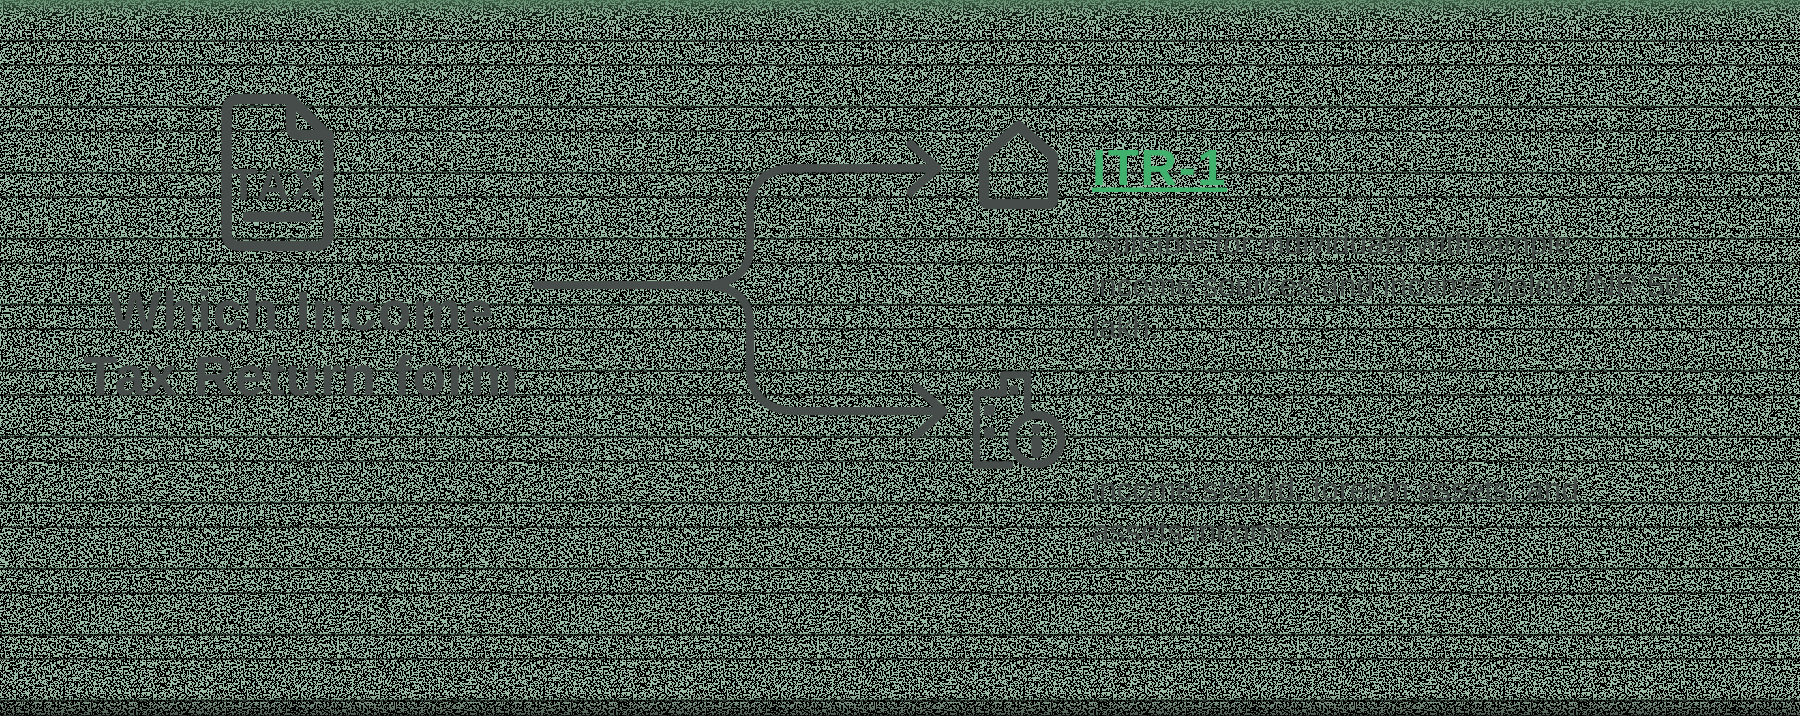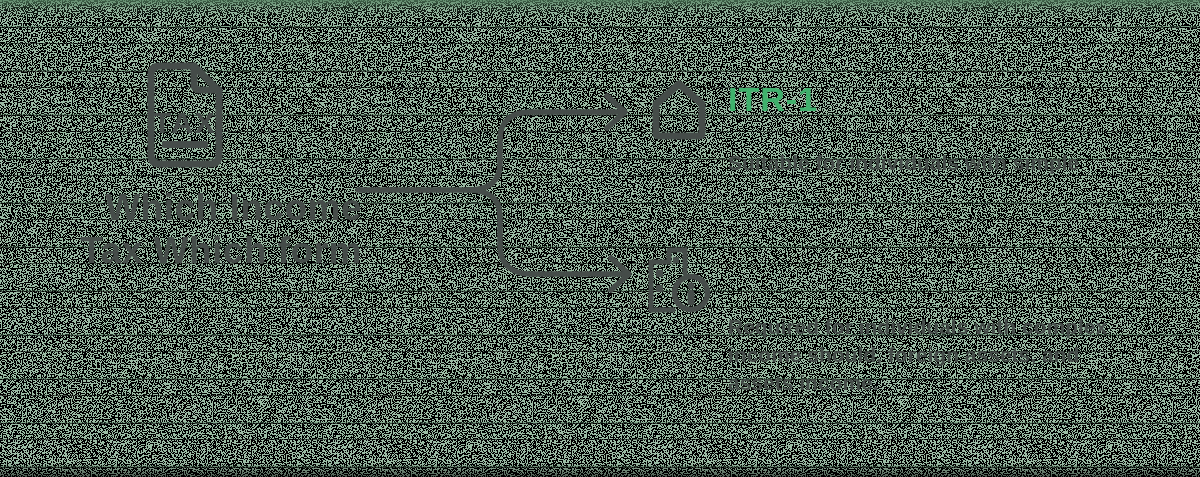--- a/index.html
+++ b/index.html
@@ -29,27 +29,27 @@
         rgba(0,0,0,0.55)     43px, rgba(0,0,0,0.55)     44px);
   }
   .layer{position:absolute;inset:0;}
   .abs{position:absolute;}
   .icon-svg path, .icon-svg circle, .icon-svg line, .flow-svg path{
     fill:none;stroke:var(--ink);stroke-linecap:round;stroke-linejoin:round;
   }
   .icon-svg .fill{fill:var(--ink);stroke:none;}
   .icon-svg text{fill:var(--ink);font-family:"Liberation Sans",sans-serif;font-weight:700;}
   .title{
-    left:40px;top:186px;width:322px;text-align:right;
+    left:40px;top:186px;width:322px;text-align:center;
     color:var(--ink);font-size:37px;font-weight:700;line-height:43px;letter-spacing:0.5px;
   }
   .itr-heading{font-size:34px;font-weight:700;letter-spacing:1px;line-height:38px;}
-  .itr1-heading{left:728px;top:80px;color:var(--itr1-accent);}
+  .itr1-heading{left:728px;top:93px;color:var(--itr1-accent);text-decoration:underline;}
   .itr2-heading{left:728px;top:259px;color:var(--itr2-accent);}
-  .desc{color:var(--ink);font-size:21px;font-weight:700;line-height:28px;white-space:nowrap;}
+  .desc{color:var(--ink);font-size:21px;font-weight:400;line-height:28px;white-space:nowrap;}
   .desc-itr1{left:728px;top:149px;}
   .desc-itr2{left:728px;top:313px;}
 </style>
 </head>
 <body>
 
 <div class="stage">
 
   <svg class="noise-svg" width="1200" height="477" aria-hidden="true">
     <defs>
@@ -73,48 +73,49 @@
 
     <svg class="abs icon-svg" style="left:144px;top:60px;" width="82" height="110" viewBox="0 0 82 110">
       <path d="M50,6 H16 Q7,6 7,15 V95 Q7,104 16,104 H66 Q75,104 75,95 V31 Z" stroke-width="7"></path>
       <path d="M50,6 V24 Q50,30 56,30 H75" stroke-width="7"></path>
       <text x="41" y="73" text-anchor="middle" font-size="30" letter-spacing="2">TAX</text>
       <rect class="fill" x="18" y="81" width="46" height="7" rx="2"></rect>
     </svg>
 
     <div class="abs title">
       <div>Which Income</div>
-      <div>Tax Which form</div>
+      <div>Tax Return form</div>
     </div>
 
     <svg class="abs flow-svg" style="left:0;top:0;" width="1200" height="477" viewBox="0 0 1200 477">
       <path d="M358,190 H468 C489,190 500,181 500,164 V139 C500,122 511,112 530,112 H624" stroke-width="5.5"></path>
       <path d="M607,96 L625,112 L607,128" stroke-width="5.5"></path>
       <path d="M468,190 C489,190 500,199 500,216 V246 C500,263 511,274 530,274 H628" stroke-width="5.5"></path>
       <path d="M611,258 L629,274 L611,290" stroke-width="5.5"></path>
     </svg>
 
     <svg class="abs icon-svg" style="left:648px;top:78px;" width="62" height="64" viewBox="0 0 62 64">
       <path d="M8,55 V26 L31,6 L54,26 V55 Q54,58 51,58 H11 Q8,58 8,55 Z" stroke-width="7"></path>
     </svg>
     <div class="abs itr-heading itr1-heading">ITR-1</div>
     <div class="abs desc desc-itr1">
       <div>Suitable for individuals with simple</div>
+      <div>income sources and income below INR 50</div>
+      <div>lakh.</div>
     </div>
 
     <svg class="abs icon-svg" style="left:644px;top:245px;" width="70" height="70" viewBox="0 0 70 70">
       <path d="M7,65 V17 H25 V5 H41 V28" stroke-width="5"></path>
       <path d="M7,65 H29" stroke-width="5"></path>
       <rect class="fill" x="12" y="25" width="7" height="7" rx="1"></rect>
       <rect class="fill" x="12" y="40" width="7" height="7" rx="1"></rect>
       <rect class="fill" x="29" y="12" width="6" height="6" rx="1"></rect>
       <circle cx="47" cy="48" r="16.5" stroke-width="5.5"></circle>
       <circle class="fill" cx="47" cy="41" r="3.4"></circle>
       <line x1="47" y1="48.5" x2="47" y2="57" stroke-width="7"></line>
     </svg>
     <div class="abs desc desc-itr2">
-      <div>Required for individuals with complex</div>
       <div>income should, foreign assets, and</div>
       <div>assets income.</div>
     </div>
 
   </div>
 </div>
 
 </body></html>

